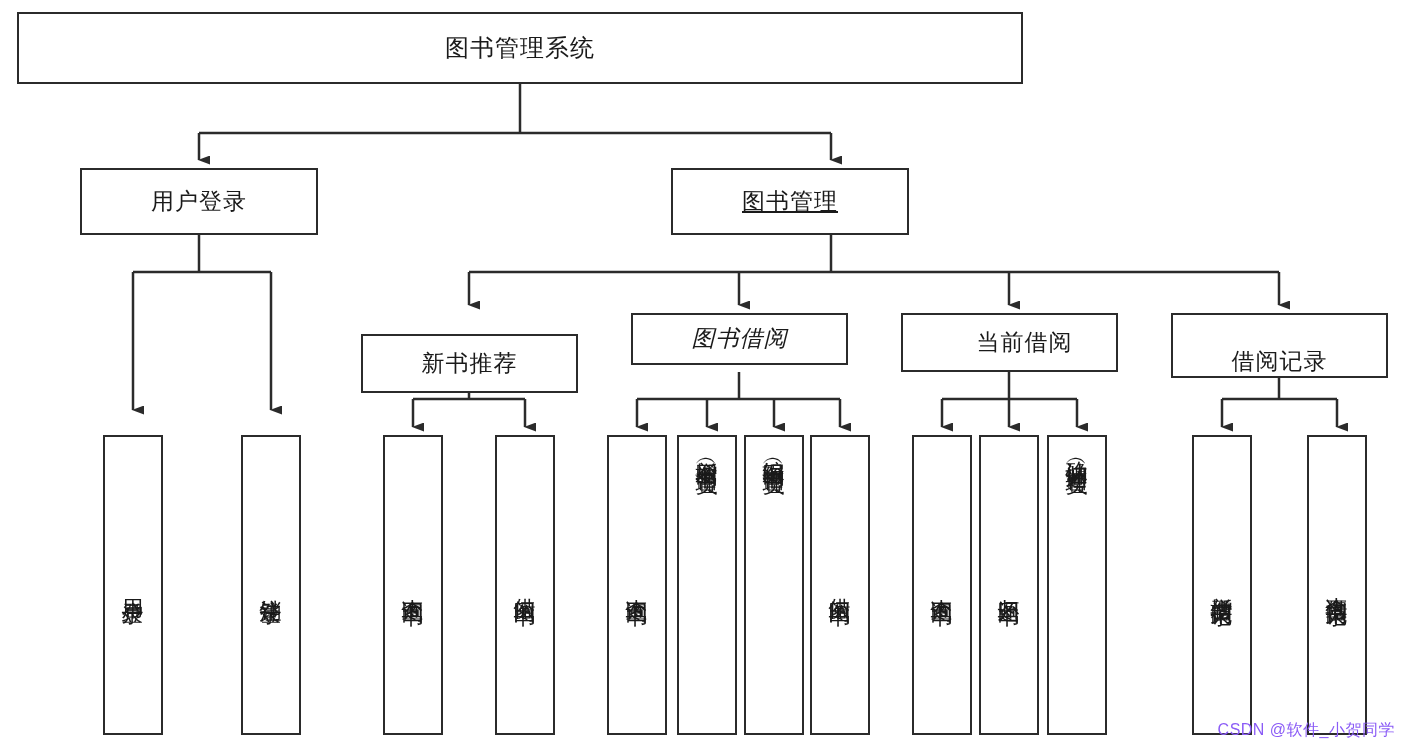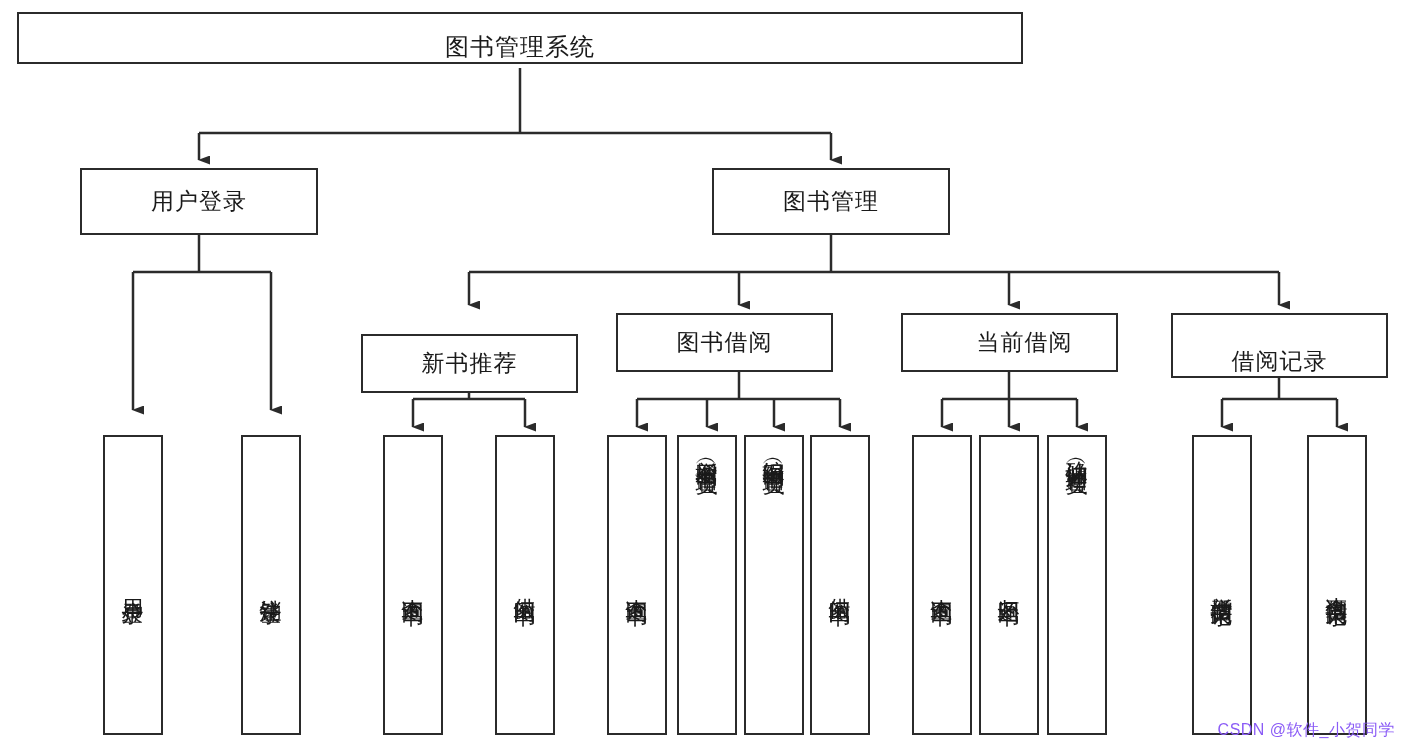--- a/index.html
+++ b/index.html
@@ -124,35 +124,35 @@
       <path d="M1009,399 L1009,427" marker-end="url(#arrowhead)"></path>
       <path d="M1077,399 L1077,427" marker-end="url(#arrowhead)"></path>
 
       <path d="M1279,372 L1279,399"></path>
       <path d="M1222,399 L1337,399"></path>
       <path d="M1222,399 L1222,427" marker-end="url(#arrowhead)"></path>
       <path d="M1337,399 L1337,427" marker-end="url(#arrowhead)"></path>
     </g>
   </svg>
 
-  <div class="node horiz root" style="left:17px; top:12px; width:1006px; height:52px;align-items:flex-end;">
+  <div class="node horiz root" style="left:17px; top:12px; width:1006px; height:72px;">
     <span>图书管理系统</span>
   </div>
 
   <div class="node horiz" style="left:80px; top:168px; width:238px; height:67px;">
     <span>用户登录</span>
   </div>
-  <div class="node horiz" style="left:712px; top:168px; width:238px; height:67px;">
+  <div class="node horiz" style="left:671px; top:168px; width:238px; height:67px;text-decoration:underline;">
     <span>图书管理</span>
   </div>
 
   <div class="node horiz" style="left:361px; top:313px; width:217px; height:59px;margin-top:21px;">
     <span>新书推荐</span>
   </div>
-  <div class="node horiz" style="left:616px; top:313px; width:217px; height:59px;">
+  <div class="node horiz" style="left:631px; top:313px; width:217px; height:52px;font-style:italic;">
     <span>图书借阅</span>
   </div>
   <div class="node horiz" style="left:901px; top:313px; width:217px; height:59px;padding-left:30px;">
     <span>当前借阅</span>
   </div>
   <div class="node horiz" style="left:1171px; top:313px; width:217px; height:65px;align-items:flex-end;">
     <span>借阅记录</span>
   </div>
 
   <div class="node leaf centered" style="left:103px; top:435px; width:60px; height:300px;">

